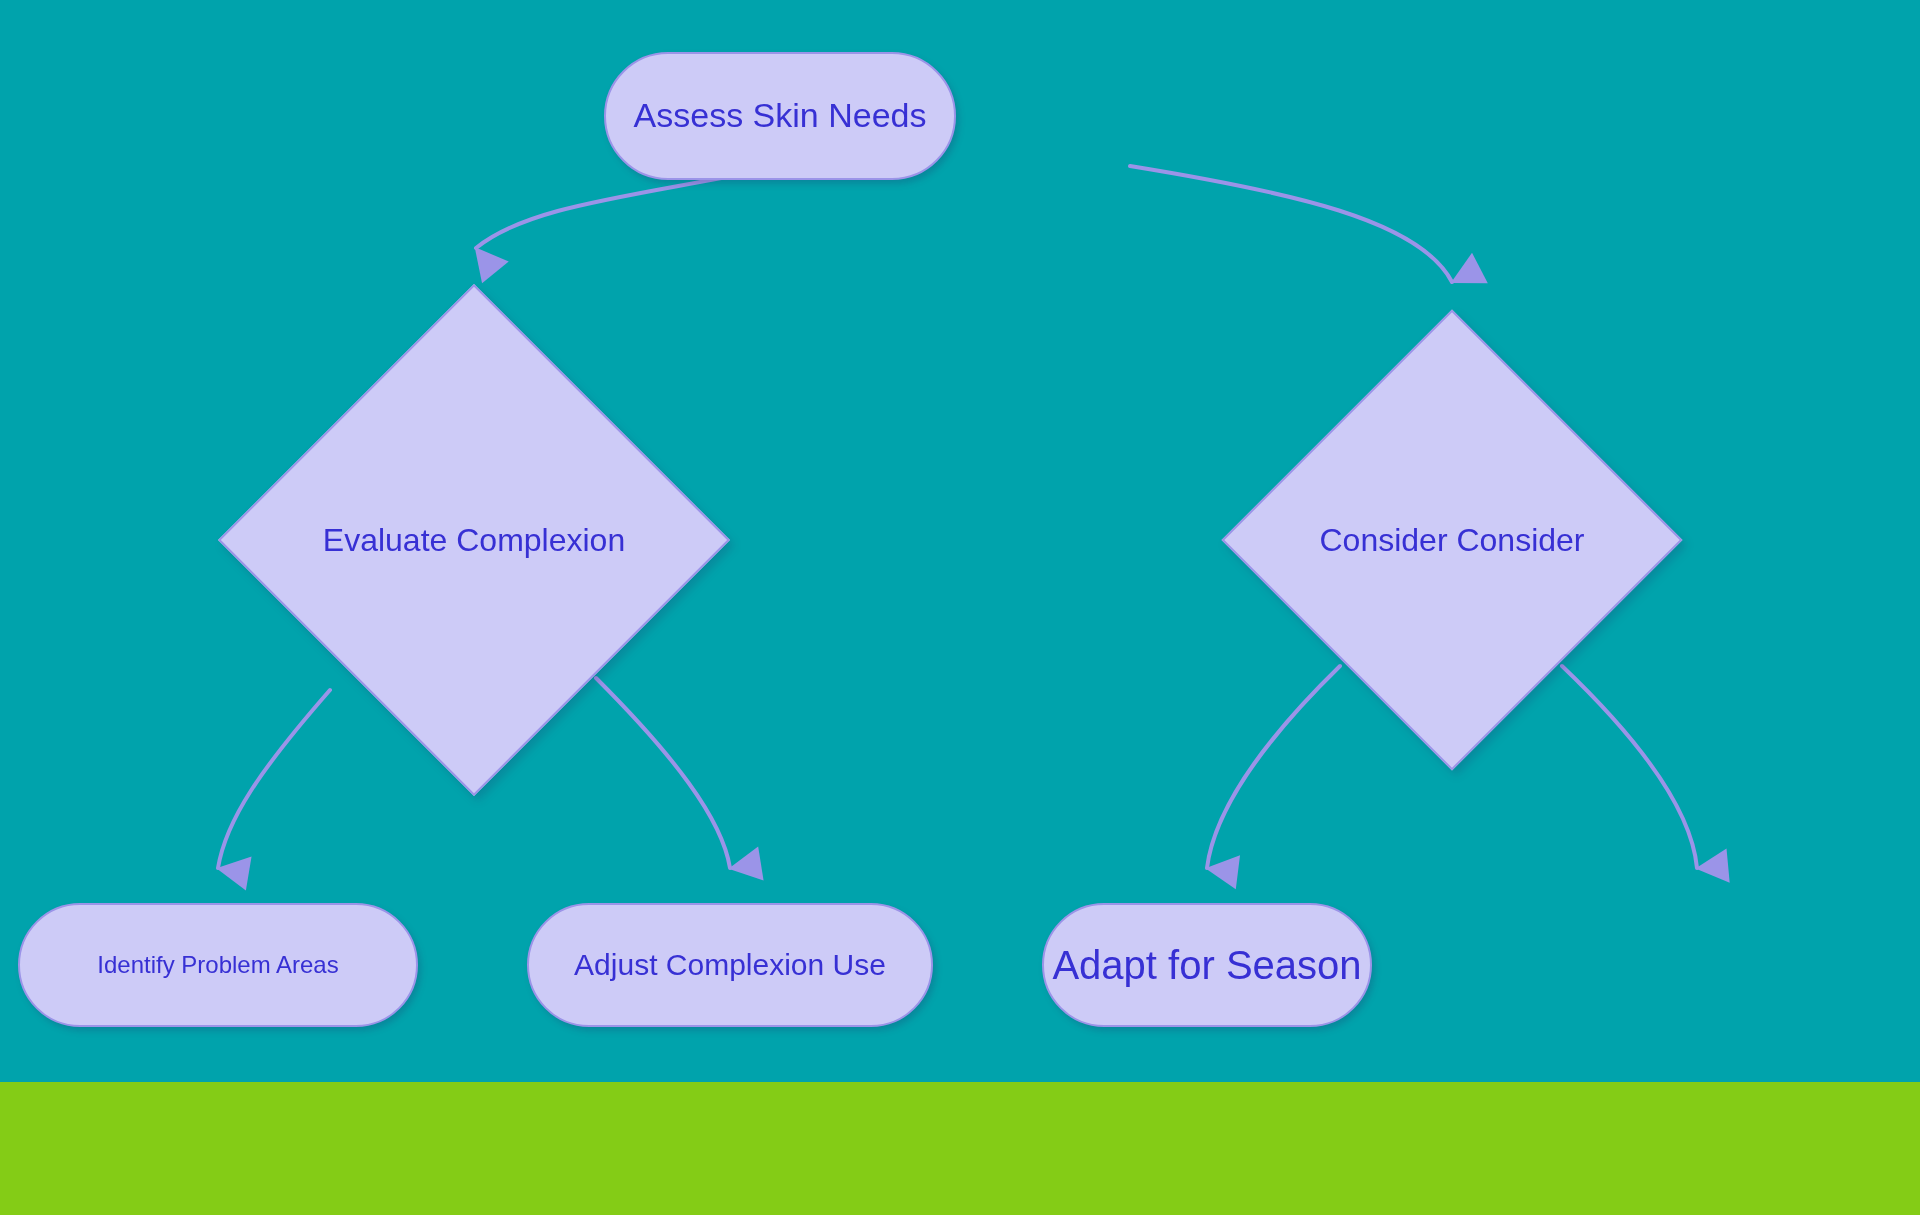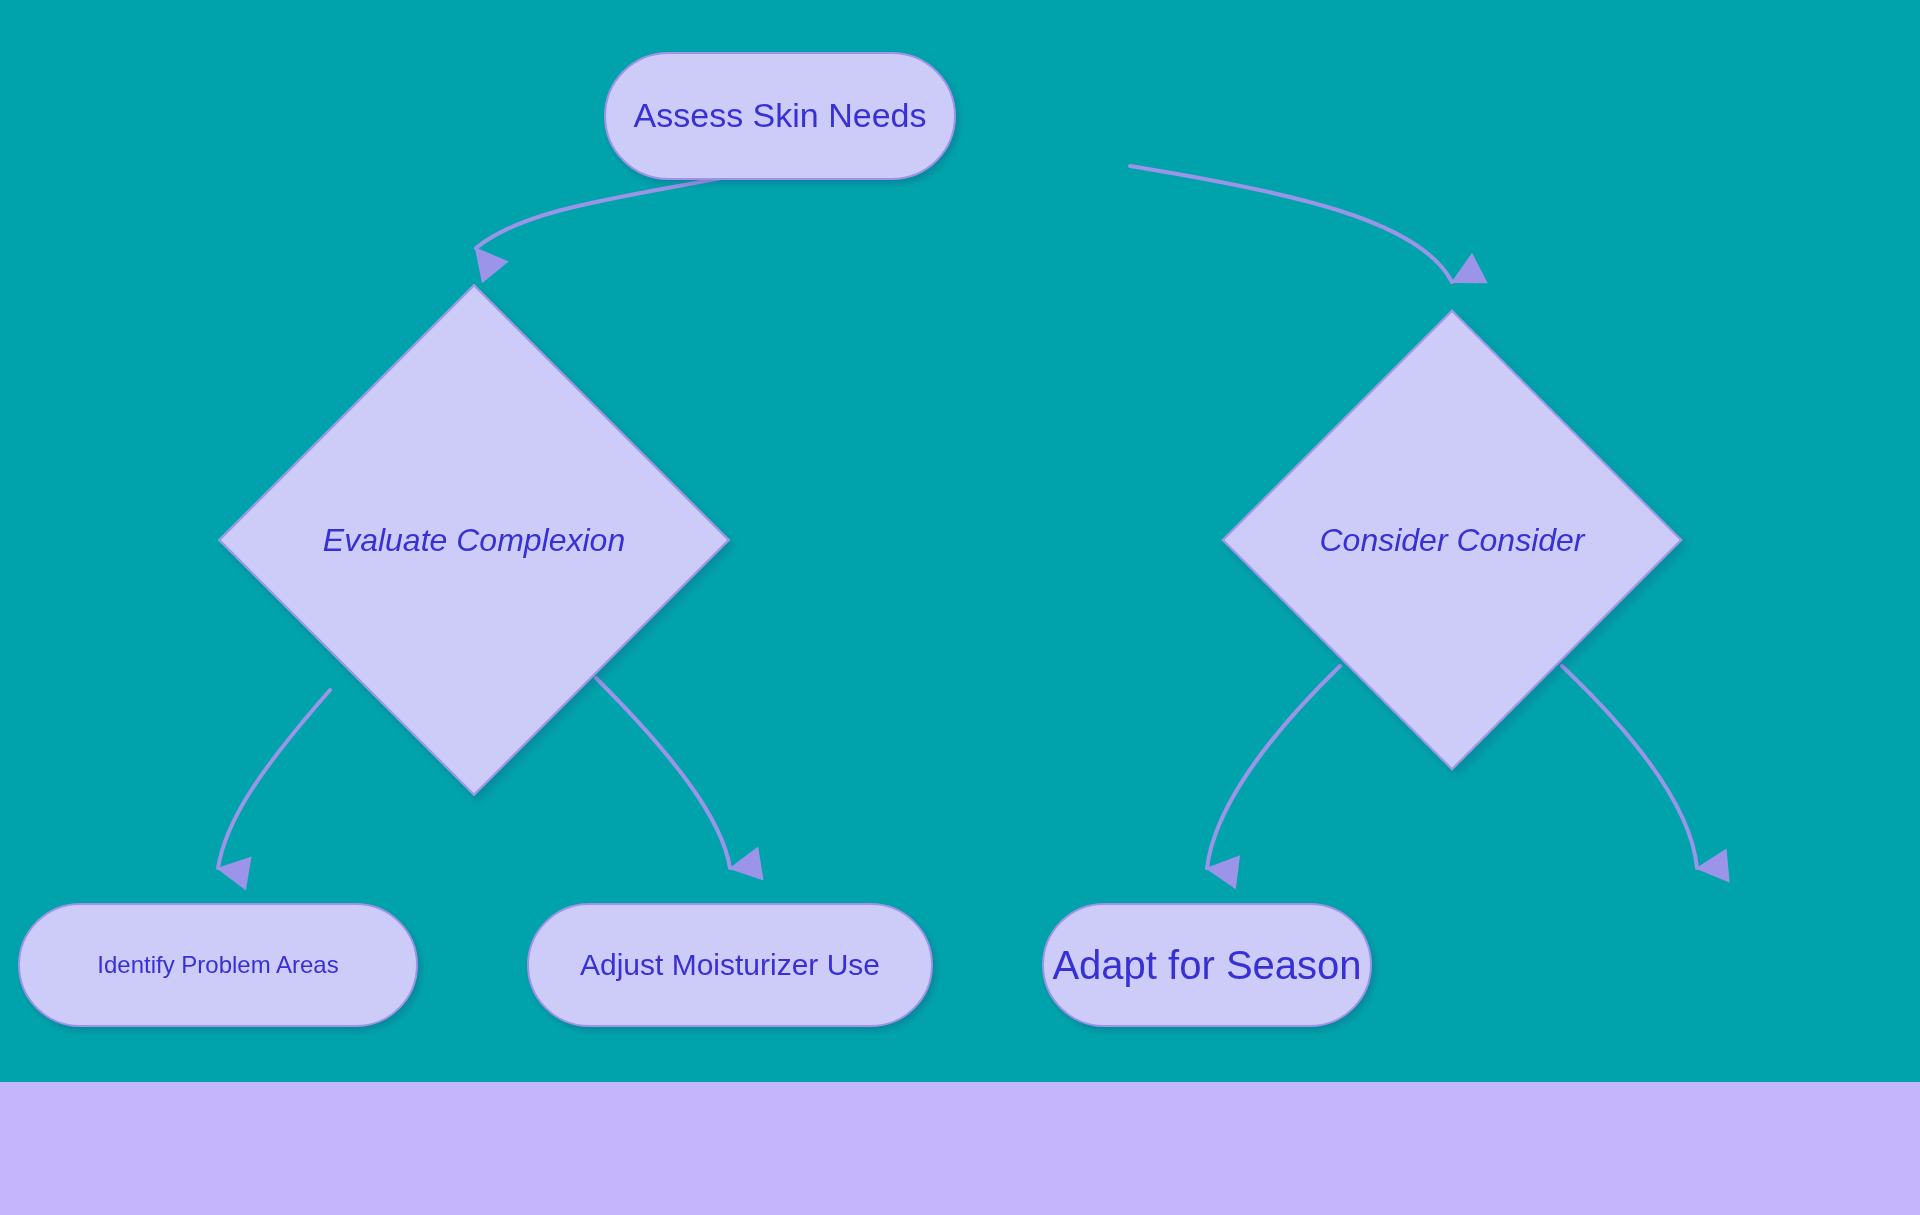--- a/index.html
+++ b/index.html
@@ -11,21 +11,21 @@
   body {
     width: 1920px;
     height: 1215px;
     font-family: "Liberation Sans", sans-serif;
     overflow: hidden;
   }
   #canvas {
     position: relative;
     width: 1920px;
     height: 1215px;
-    background: #c4b5fd;
+    background: #84cc16;
   }
   #diagram-bg {
     position: absolute;
     left: 0;
     top: 0;
     width: 1920px;
     height: 1082px;
     background: #00a3ac;
   }
   #edge-layer {
@@ -67,21 +67,20 @@
     position: absolute;
     left: 50%;
     top: 50%;
     background: #cdcbf7;
     border: 2px solid #9b94e8;
     transform: translate(-50%, -50%) rotate(45deg);
   }
   .node-diamond .node-label {
     position: relative;
     z-index: 2;
-    font-style: italic;
   }
 </style>
 </head>
 <body>
 
 <div id="canvas">
 
   <div id="diagram-bg"></div>
 
   <svg id="edge-layer" viewBox="0 0 1920 1082" width="1920" height="1082" xmlns="http://www.w3.org/2000/svg">
@@ -113,21 +112,21 @@
   <div class="node node-diamond" style="left:1224px; top:312px; width:456px; height:456px; font-size:32px;">
     <div class="diamond-shape" style="width:322px; height:322px;"></div>
     <span class="node-label">Consider Consider</span>
   </div>
 
   <div class="node node-pill" style="left:18px; top:903px; width:400px; height:124px; font-size:24px;">
     <span class="node-label">Identify Problem Areas</span>
   </div>
 
   <div class="node node-pill" style="left:527px; top:903px; width:406px; height:124px; font-size:30px;">
-    <span class="node-label">Adjust Moisturizer Use</span>
+    <span class="node-label">Adjust Complexion Use</span>
   </div>
 
   <div class="node node-pill" style="left:1042px; top:903px; width:330px; height:124px; font-size:40px;">
     <span class="node-label">Adapt for Season</span>
   </div>
 
 
 </div>
 
 </body></html>

